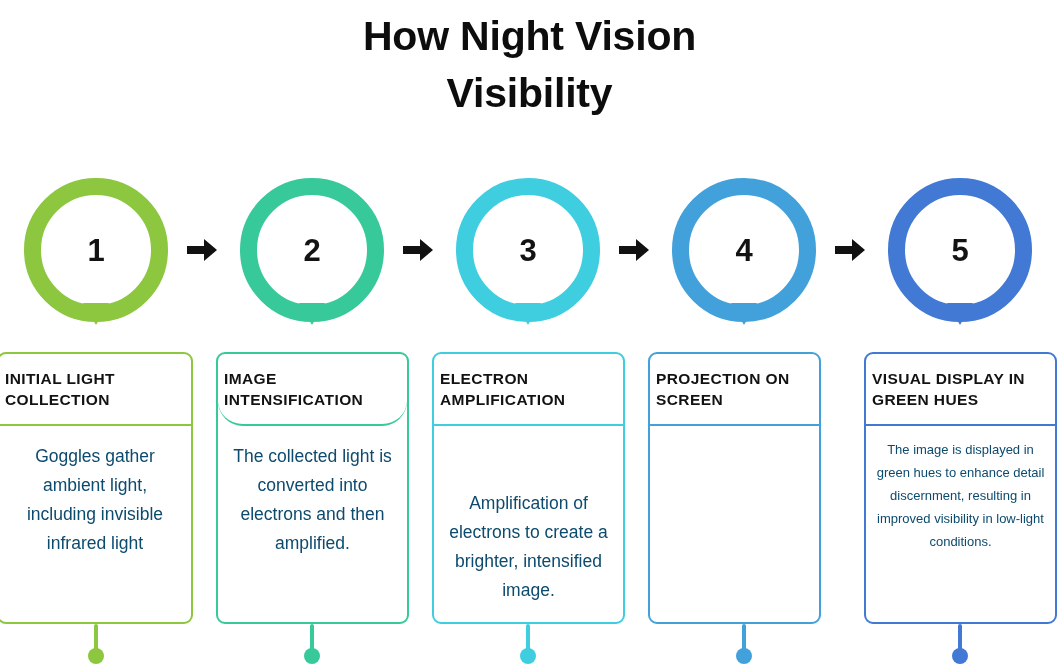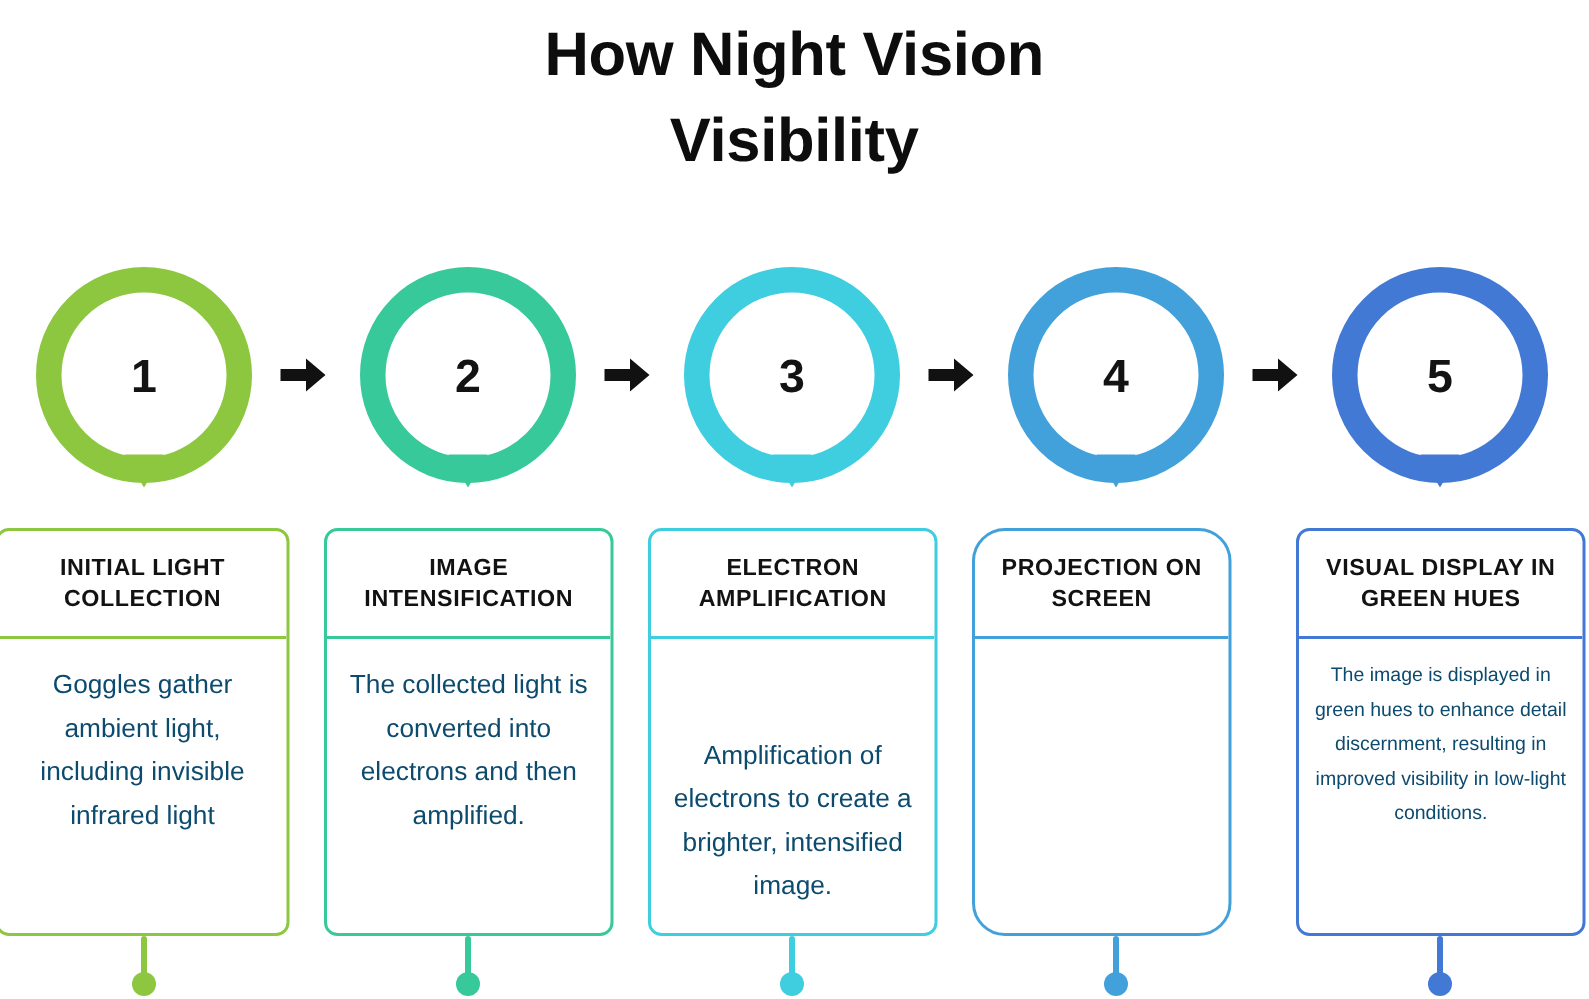--- a/index.html
+++ b/index.html
@@ -105,21 +105,21 @@
   }
   .card-head {
     height: 72px;
     box-sizing: border-box;
     border-bottom-style: solid;
     border-bottom-width: 2px;
     display: flex;
     align-items: center;
     justify-content: center;
     padding: 0 6px;
-    text-align: center;
+    text-align: left;
   }
   .card-head-text {
     font-size: 15.5px;
     line-height: 21px;
     font-weight: bold;
     color: #121212;
     letter-spacing: 0.4px;
   }
   .card-body {
     flex: 1;
@@ -228,38 +228,38 @@
   <div class="card" style="left: -3px; width: 196px; border-color: rgb(141, 198, 63);">
     <div class="card-head" style="border-bottom-color: rgb(141, 198, 63);">
       <span class="card-head-text">INITIAL  LIGHT COLLECTION</span>
     </div>
     <div class="card-body">
       <span class="card-body-text">Goggles gather ambient light, including invisible infrared light</span>
     </div>
   </div>
 
   <div class="card" style="left: 216px; width: 193px; border-color: rgb(56, 201, 154);">
-    <div class="card-head" style="border-bottom-color: rgb(56, 201, 154);">
+    <div class="card-head" style="border-bottom-color: rgb(56, 201, 154); border-radius: 25px;">
       <span class="card-head-text">IMAGE INTENSIFICATION</span>
     </div>
     <div class="card-body">
       <span class="card-body-text">The collected light is converted into electrons and then amplified.</span>
     </div>
   </div>
 
   <div class="card" style="left: 432px; width: 193px; border-color: rgb(63, 205, 224); gap: 47px;">
     <div class="card-head" style="border-bottom-color: rgb(63, 205, 224);">
       <span class="card-head-text">ELECTRON AMPLIFICATION</span>
     </div>
     <div class="card-body">
       <span class="card-body-text">Amplification of electrons to create a brighter, intensified image.</span>
     </div>
   </div>
 
-  <div class="card" style="left: 648px; width: 173px; border-color: rgb(66, 161, 219); border-radius: 22px;">
+  <div class="card" style="left: 648px; width: 173px; border-color: rgb(66, 161, 219);">
     <div class="card-head" style="border-bottom-color: rgb(66, 161, 219);">
       <span class="card-head-text">PROJECTION ON SCREEN</span>
     </div>
   </div>
 
   <div class="card compact" style="left: 864px; width: 193px; border-color: rgb(66, 121, 212);">
     <div class="card-head" style="border-bottom-color: rgb(66, 121, 212);">
       <span class="card-head-text">VISUAL DISPLAY IN GREEN HUES</span>
     </div>
     <div class="card-body">

